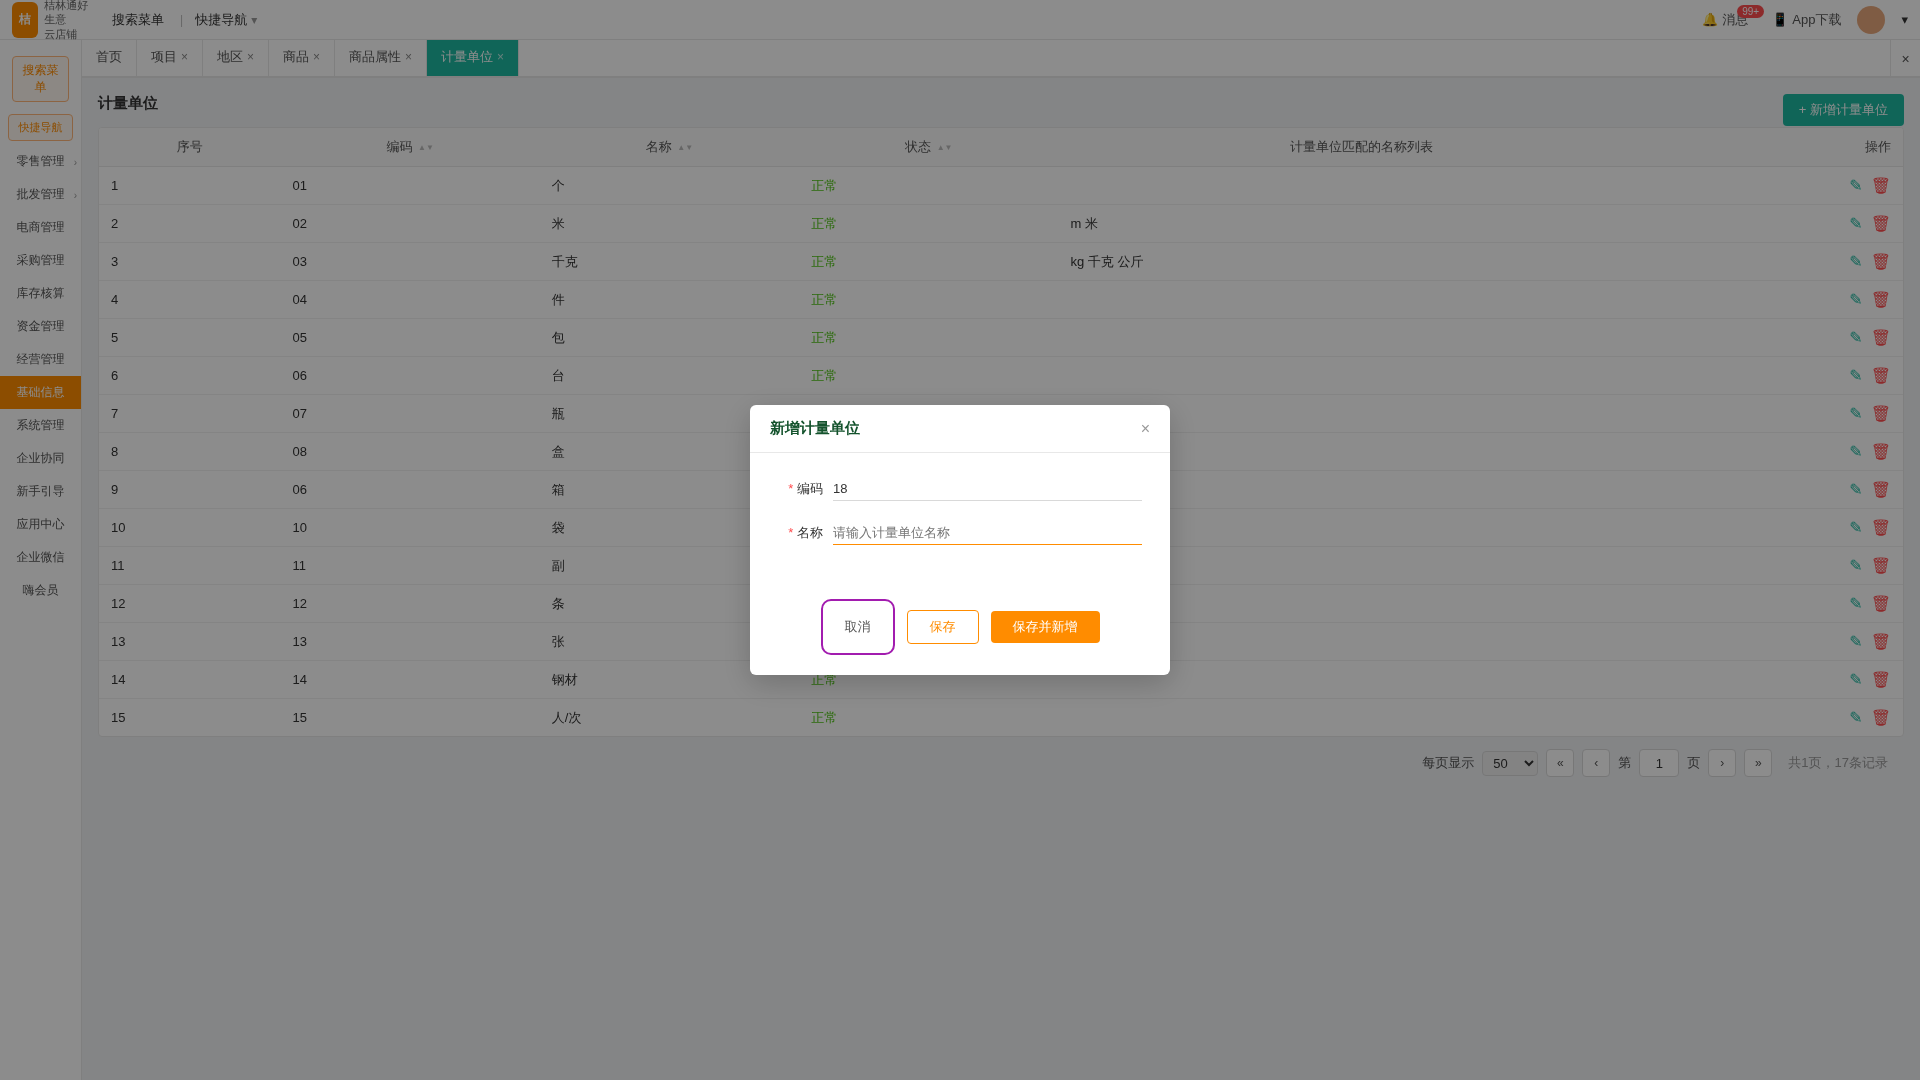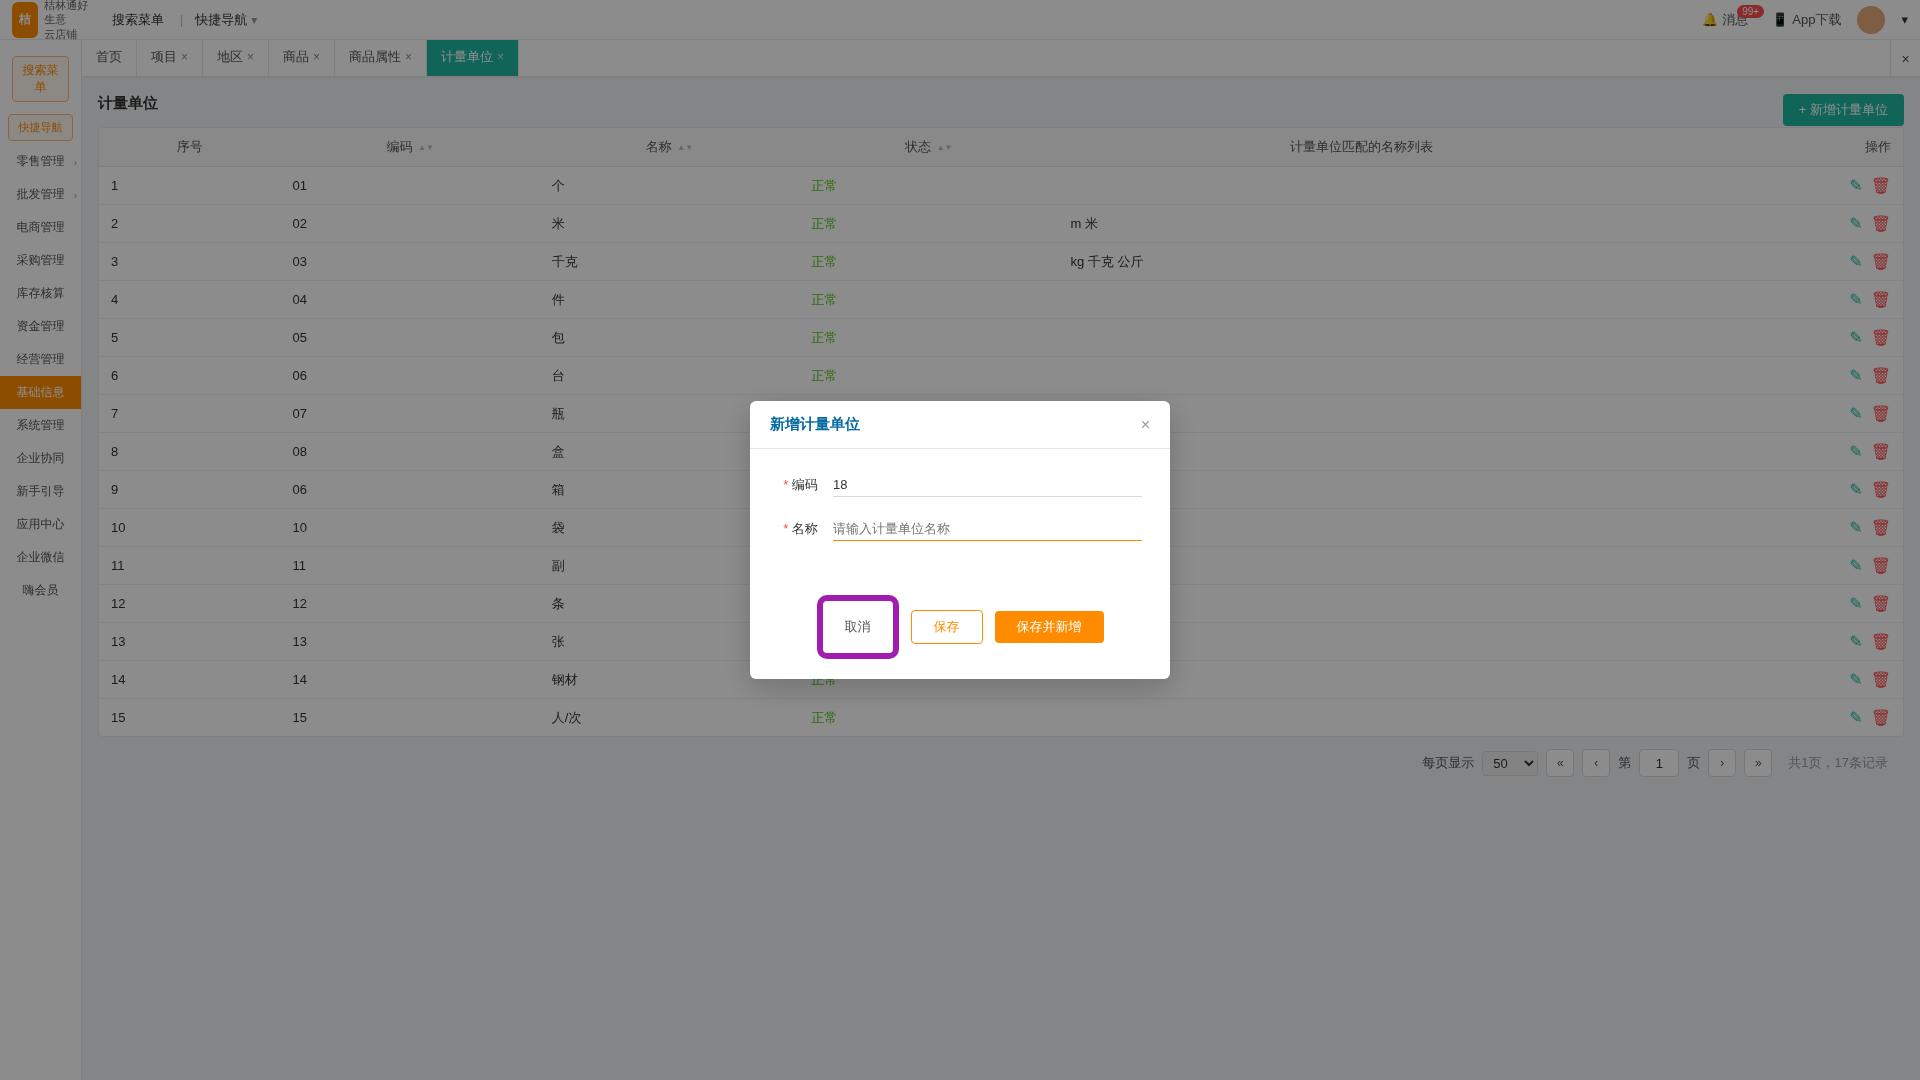--- a/index.html
+++ b/index.html
@@ -66,29 +66,29 @@
     .page-size-select { border: 1px solid #d9d9d9; border-radius: 4px; padding: 3px 6px; font-size: 13px; color: #333; cursor: pointer; }
     .page-btn { border: 1px solid #d9d9d9; background: #fff; border-radius: 4px; width: 28px; height: 28px; display: flex; align-items: center; justify-content: center; cursor: pointer; font-size: 12px; color: #555; }
     .page-input { border: 1px solid #d9d9d9; border-radius: 4px; width: 40px; height: 28px; text-align: center; font-size: 13px; color: #333; }
 
     
     .overlay { position: fixed; inset: 0; background: rgba(0,0,0,0.45); z-index: 999; display: flex; align-items: center; justify-content: center; }
 
     
     .modal { background: #fff; border-radius: 6px; width: 420px; box-shadow: 0 8px 30px rgba(0,0,0,0.2); position: relative; overflow: hidden; }
     .modal-header { display: flex; align-items: center; justify-content: space-between; padding: 14px 20px; border-bottom: 1px solid #e8e8e8; }
-    .modal-title { font-size: 15px; font-weight: bold; color: #0369a1; }
+    .modal-title { font-size: 15px; font-weight: bold; color: #14532d; }
     .modal-close { cursor: pointer; font-size: 16px; color: #999; background: none; border: none; }
     .modal-body { padding: 24px 28px 20px; }
     .form-row { display: flex; align-items: center; margin-bottom: 20px; }
-    .form-label { width: 55px; font-size: 13px; color: #333; text-align: center; padding-right: 10px; flex-shrink: 0; }
+    .form-label { width: 55px; font-size: 13px; color: #333; text-align: right; padding-right: 10px; flex-shrink: 0; }
     .form-input { flex: 1; border: none; border-bottom: 1px solid #d9d9d9; padding: 4px 0; font-size: 13px; color: #333; outline: none; }
     .form-input-focused { border-bottom-color: #ff8c00 !important; }
     .modal-footer { display: flex; align-items: center; justify-content: center; gap: 12px; padding: 14px 20px 20px; }
-    .btn-cancel { border: 6px solid #a21caf; background: #fff; color: #555; border-radius: 10px; padding: 17px 22px; font-size: 13px; cursor: pointer; }
+    .btn-cancel { border: 2px solid #a21caf; background: #fff; color: #555; border-radius: 10px; padding: 17px 22px; font-size: 13px; cursor: pointer; }
     .btn-save { background: #fff; border: 1px solid #ff8c00; color: #ff8c00; border-radius: 4px; padding: 7px 22px; font-size: 13px; cursor: pointer; }
     .btn-save-new { background: #ff8c00; border: none; color: #fff; border-radius: 4px; padding: 7px 22px; font-size: 13px; cursor: pointer; }
   </style>
 </head>
 <body>
 
 <div class="topbar">
   <div class="topbar-logo">
     <div class="logo-icon">桔</div>
     <div class="logo-text">

